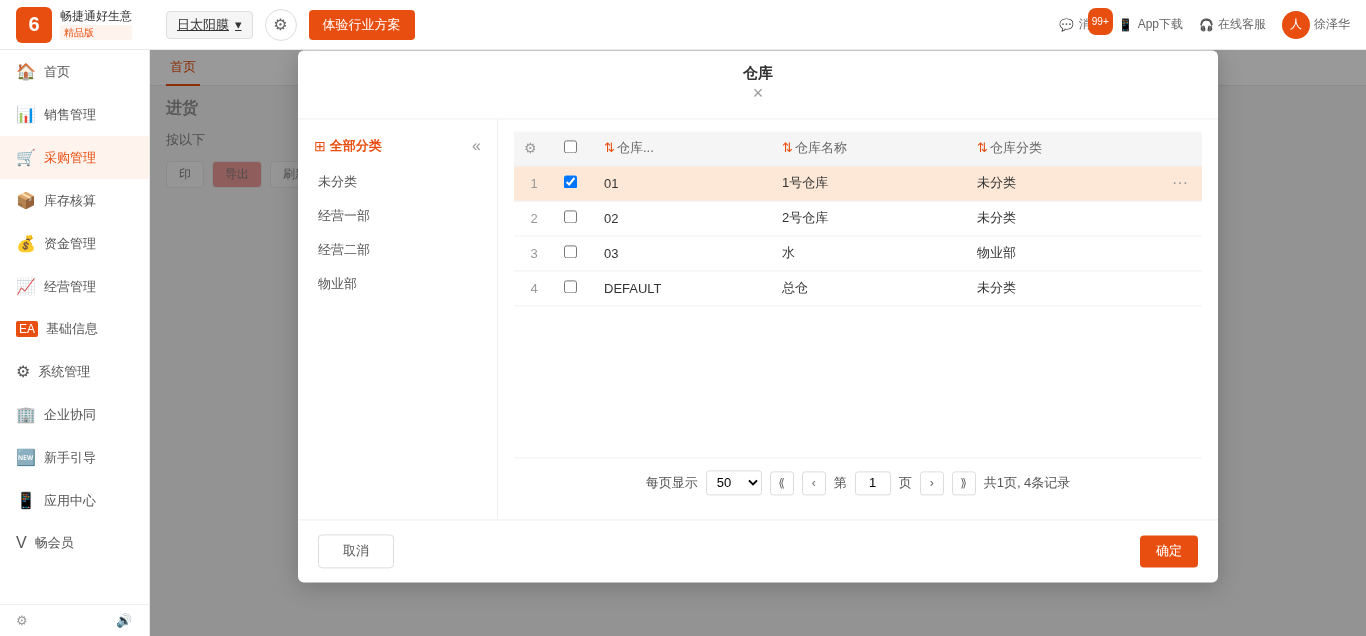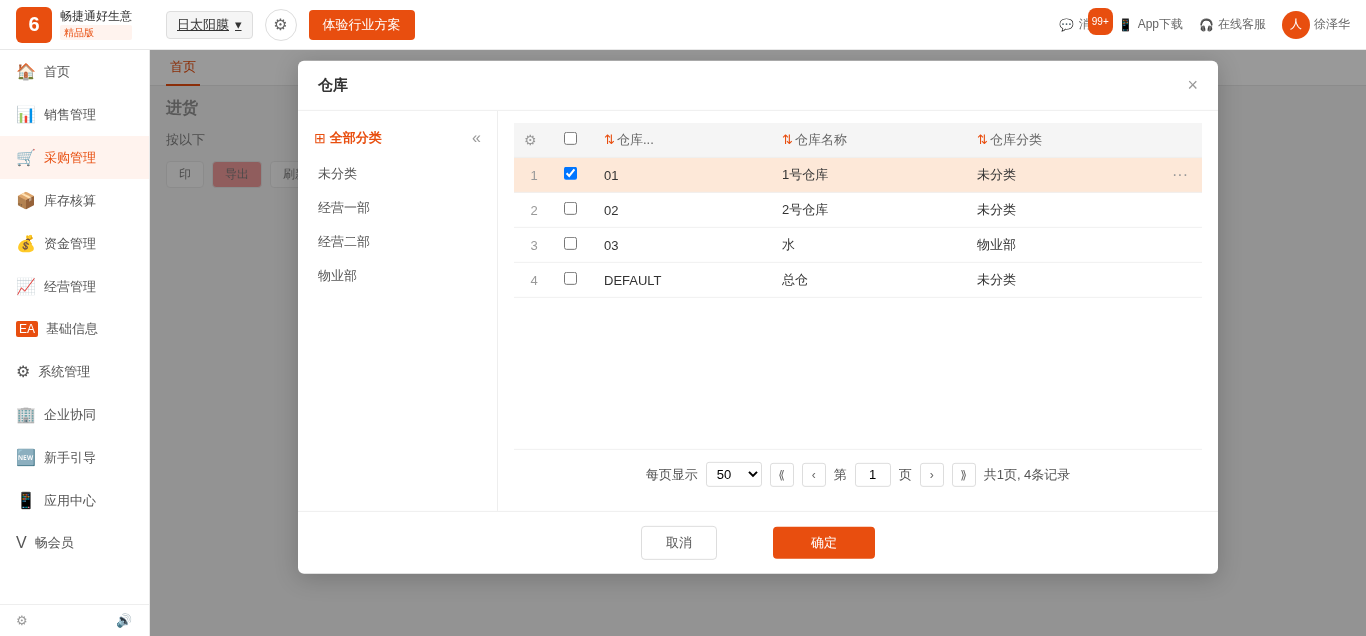--- a/index.html
+++ b/index.html
@@ -98,21 +98,21 @@
     }
 
     
     .dialog {
       position: absolute; top: 50%; left: 50%; transform: translate(-50%, -55%);
       background: #fff; border-radius: 6px; width: 920px;
       box-shadow: 0 4px 24px rgba(0,0,0,0.2); z-index: 200; overflow: hidden;
     }
     .dialog-header {
       display: flex; align-items: center; justify-content: space-between;
-      padding: 14px 20px; border-bottom: 1px solid #eee;
+      padding: 14px 20px; border-bottom: 1px solid #eee; flex-direction: column;
     }
     .dialog-title { font-size: 15px; font-weight: bold; color: #333; }
     .dialog-close { cursor: pointer; color: #999; font-size: 18px; }
     .dialog-body { display: flex; min-height: 400px; }
 
     
     .left-panel { width: 200px; border-right: 1px solid #eee; padding: 12px 0; }
     .left-panel-header {
       display: flex; align-items: center; justify-content: space-between;
       padding: 6px 16px 10px;
@@ -169,29 +169,29 @@
       background: #fff; display: flex; align-items: center; justify-content: center;
       cursor: pointer; color: #666; font-size: 12px;
     }
     .page-input {
       width: 36px; height: 24px; border: 1px solid #ddd; border-radius: 3px;
       text-align: center; font-size: 13px; outline: none;
     }
 
     
     .dialog-footer {
-      display: flex; align-items: center; justify-content: center;
+      display: flex; align-items: center; justify-content: space-between;
       gap: 16px; padding: 14px 20px; border-top: 1px solid #eee;
     }
     .cancel-btn {
       padding: 7px 24px; border: 1px solid #ddd; border-radius: 4px;
       background: #fff; color: #555; cursor: pointer; font-size: 13px;
     }
     .confirm-btn {
-      padding: 7px 38px; border: none; border-radius: 4px;
+      padding: 7px 16px; border: none; border-radius: 4px;
       background: #e84e0f; color: #fff; cursor: pointer; font-size: 13px; margin-left: 40px;
     }
   </style>
 </head>
 <body>
 
 <div class="top-header">
   <div class="logo-area">
     <div class="logo-icon">6</div>
     <div class="logo-text">

